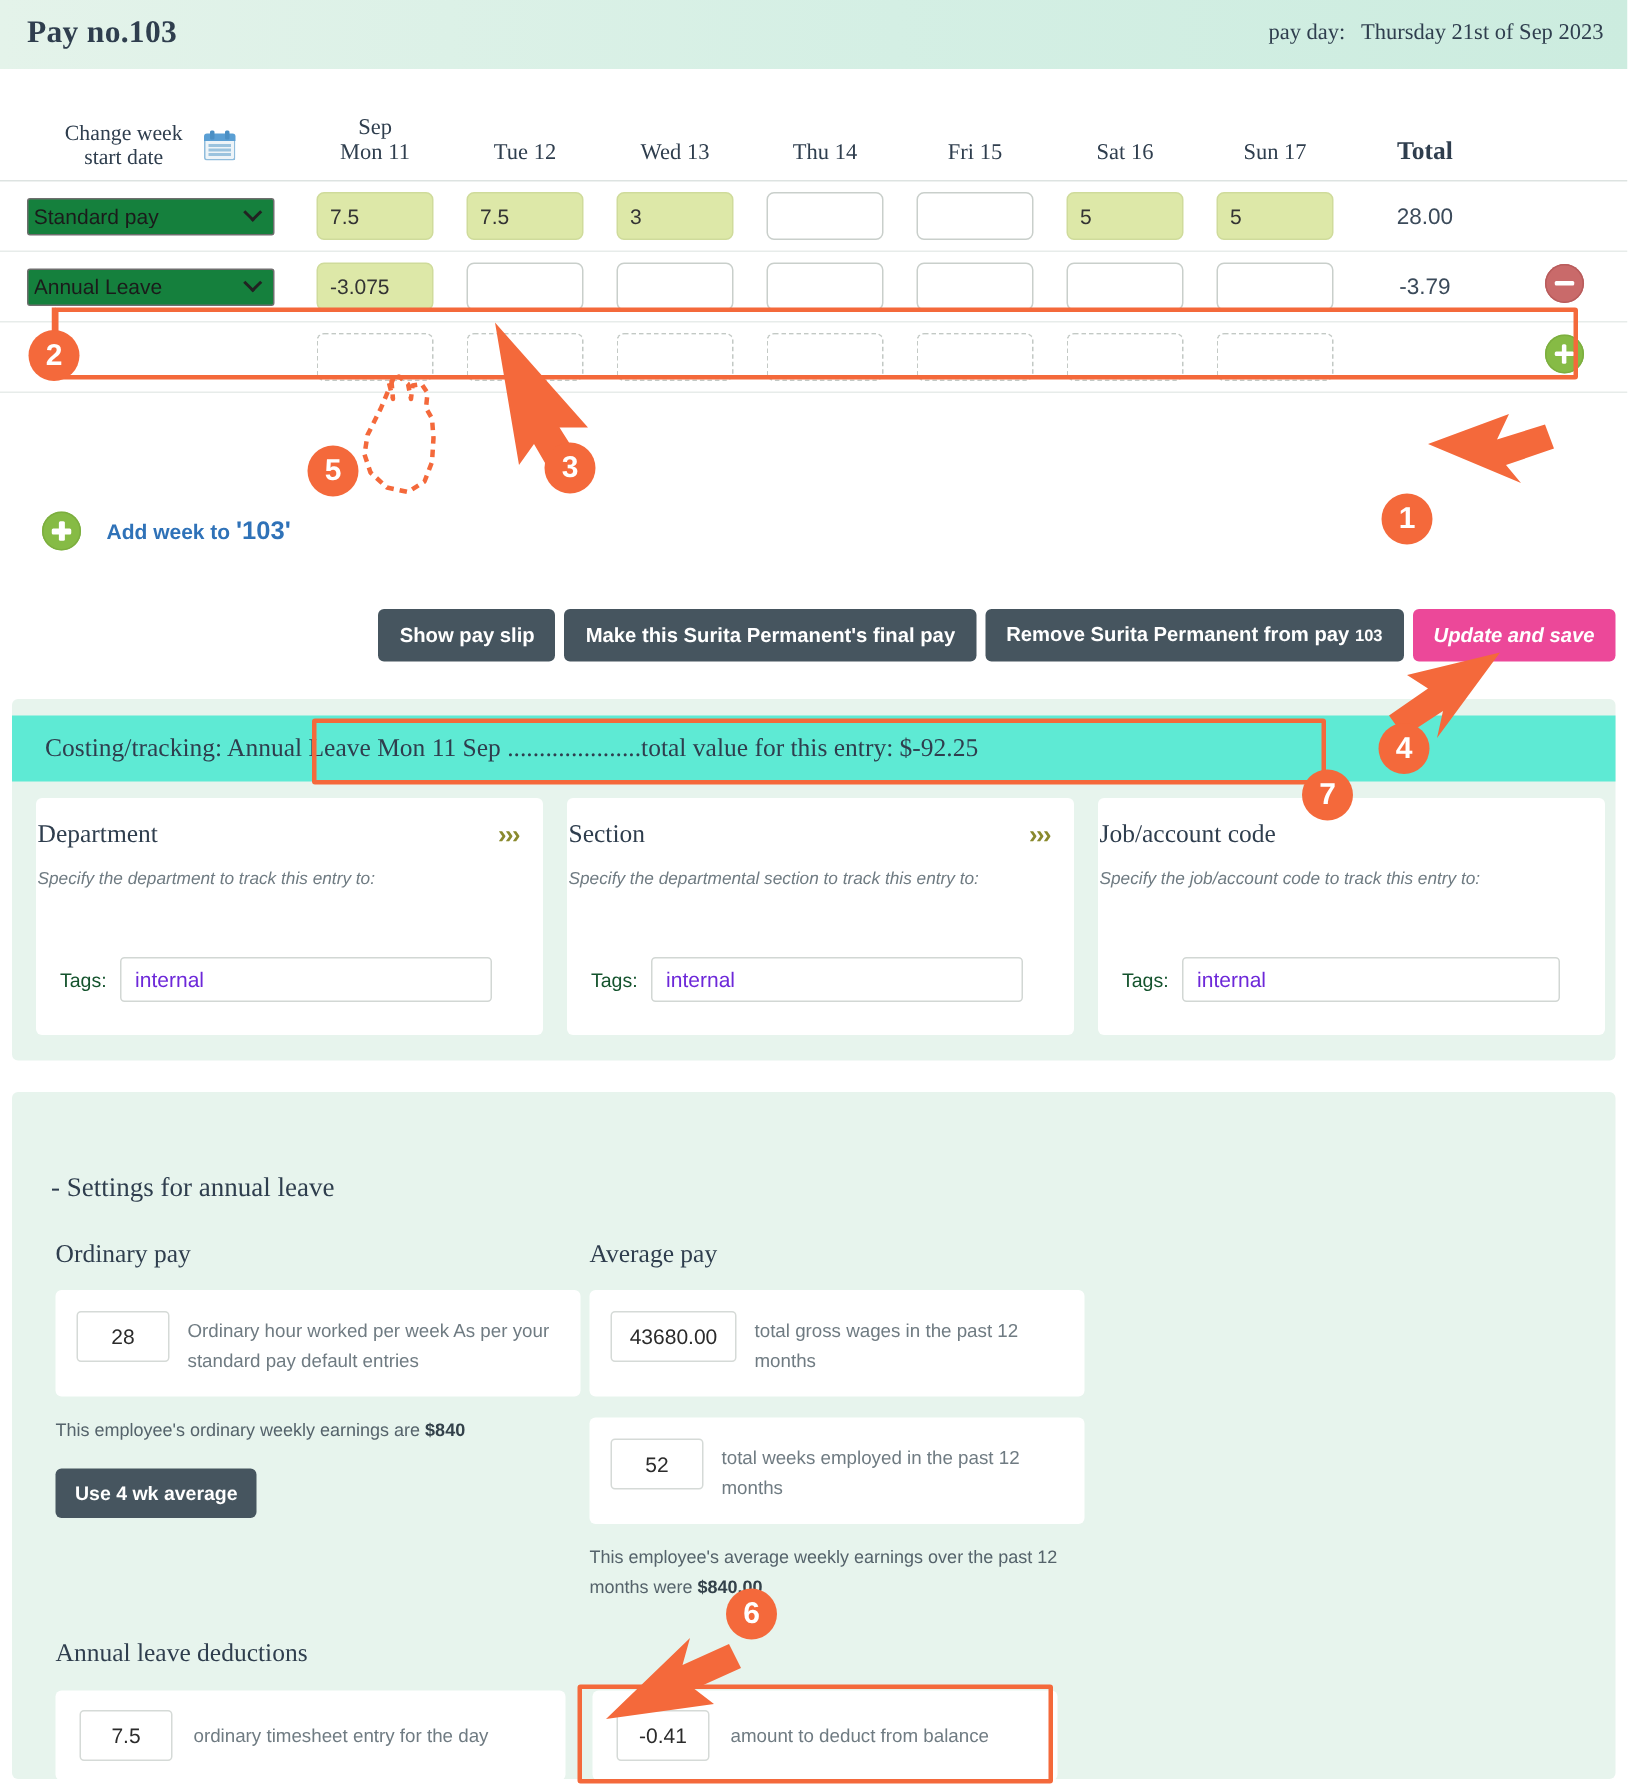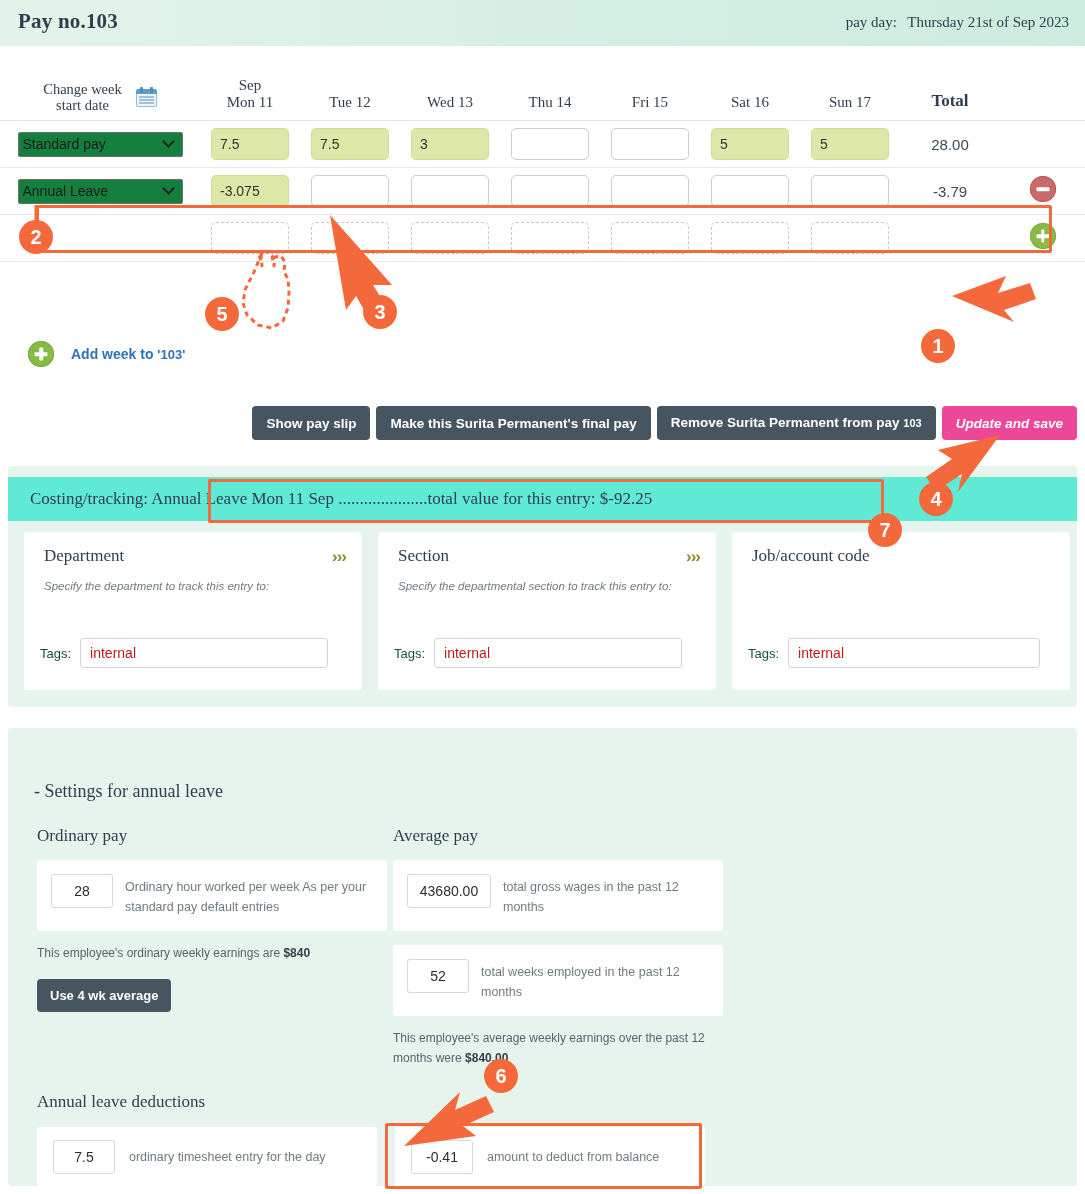--- a/index.html
+++ b/index.html
@@ -100,21 +100,21 @@
      background:#ffffff; border-radius:1px; }
   .minus-btn { background:#c96a6a; box-shadow:inset 0 0 0 1px #b85c5c; }
   .minus-btn .bar.h { width:13px; height:3.5px; }
   .plus-btn { background:#86bb45; box-shadow:inset 0 0 0 1px #7cae3f; }
   .plus-btn .bar.h { width:13px; height:3.5px; }
   .plus-btn .bar.v { width:3.5px; height:13px; }
 
   
   #addweek { position:absolute; left:28px; top:341px; display:flex; align-items:center; gap:17px; }
   #addweek .lnk { font-size:14px; font-weight:bold; color:#2f72b8; }
-  #addweek .lnk .q { font-size:13px; }
+  #addweek .lnk .q { font-size:17px; }
 
   
   #actions { position:absolute; right:8px; top:406px; display:flex; gap:6px; align-items:stretch; }
   .btn {
     font-family:"Liberation Sans", sans-serif; font-size:13.5px; font-weight:bold;
     color:#ffffff; background:#46555f; border:none; border-radius:4px;
     padding:9px 14px; line-height:15px; white-space:nowrap;
   }
   .btn.primary { background:#ec4899;font-style:italic; }
   .btn .small { font-size:11px; }
@@ -129,38 +129,38 @@
     background:#5eead4;
     display:flex; align-items:center;
   }
   #costing .cbar .ctxt {
     font-family:"Liberation Serif", serif; font-size:17px; color:#2f3e4e;
     padding-left:22px; white-space:nowrap;
   }
   .cards { position:absolute; left:16px; top:66px; display:flex; gap:16px; }
   .card {
     width:338px; height:158px; background:#ffffff; border-radius:4px; position:relative;
-    padding:14px 20px;
+    padding:14px 1px;
   }
   .card h3 {
     margin:0; font-family:"Liberation Serif", serif; font-weight:normal;
     font-size:17px; color:#2f3e4e;
   }
   .card .chevs {
     position:absolute; right:16px; top:15px; color:#8a8a2e; font-size:17px;
     font-weight:bold; letter-spacing:-1px;
   }
   .card p {
     margin:11px 0 0 0; font-size:11.5px; color:#6f7b82; line-height:18px;font-style:italic;
   }
   .card .tagrow { position:absolute; left:16px; bottom:22px; display:flex; align-items:center; gap:9px; }
   .card .tagrow .tl { font-size:13px; color:#14532d; }
   .card .tagrow input {
     width:248px; height:30px; border:1px solid #d2d7d4; border-radius:3px;
-    font-size:14px; color:#b91c1c; padding:0 9px; font-family:"Liberation Sans", sans-serif;
+    font-size:14px; color:#6d28d9; padding:0 9px; font-family:"Liberation Sans", sans-serif;
     background:#fff;
   }
   .card.wide .tagrow input { width:252px; }
 
   
   #settings {
     position:absolute; left:8px; top:728px; width:1069px; height:458px;
     background:#e7f4ed; border-radius:4px;
   }
   #settings .sec-title {
@@ -374,20 +374,21 @@
       <span class="chevs">›››</span>
       <p>Specify the departmental section to track this entry to:</p>
       <div class="tagrow">
         <span class="tl">Tags:</span>
         <input value="internal" style="">
       </div>
     </div>
 
     <div class="card wide">
       <h3>Job/account code</h3>
+      <p>Specify the job/account code to track this entry to:</p>
       <div class="tagrow">
         <span class="tl">Tags:</span>
         <input value="internal" style="">
       </div>
     </div>
 
   </div>
 </div>
 
 <div id="settings">

